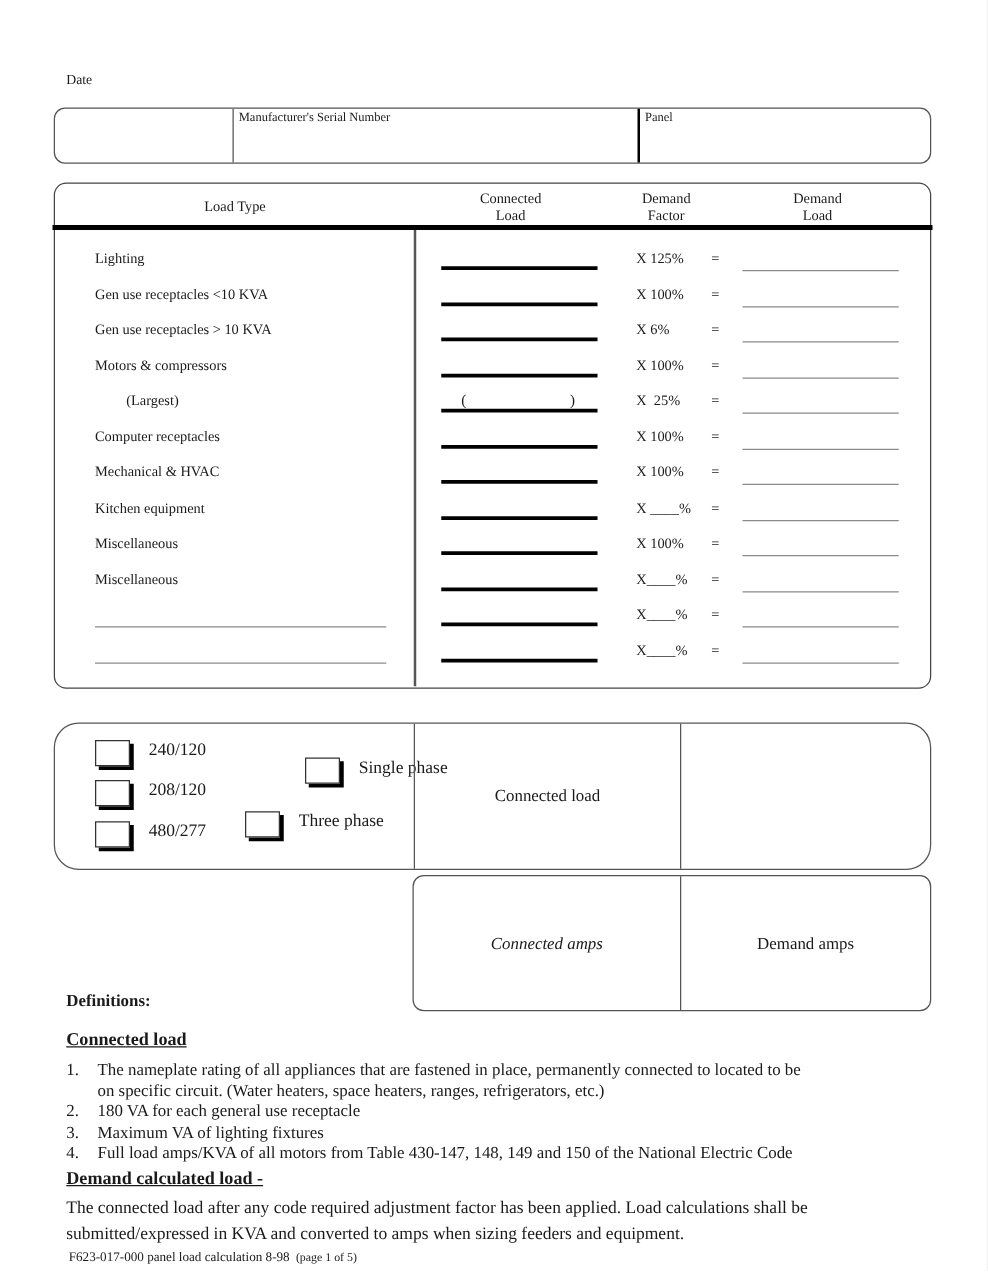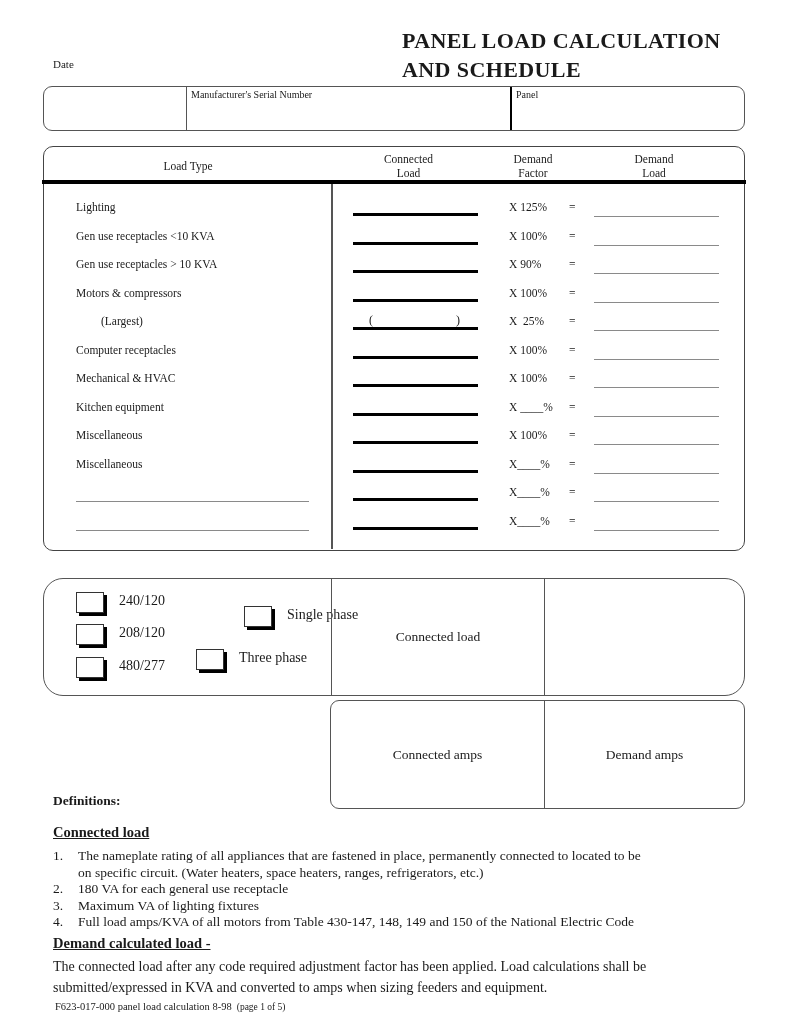--- a/index.html
+++ b/index.html
@@ -58,21 +58,21 @@
   #volt-group .check-item:nth-child(2){top:45px;}
   #volt-group .check-item:nth-child(3){top:78px;}
   #phase-group .check-item{left:152px;}
   #phase-group .check-item:nth-child(1){top:27px;margin-left:48px;}
   #phase-group .check-item:nth-child(2){top:70px;}
   .total-cell{position:absolute; top:0; bottom:0; display:flex; align-items:center; justify-content:center; font-size:13.5px;}
   .cell-connected-load{left:288px; width:212px;}
   .cell-demand-load{left:501px; right:0;}
   .amps-box{left:330px; top:700px; width:413px; height:107px; border:1.5px solid #555; border-radius:9px;}
   .amps-vline{position:absolute; left:213px; top:0; bottom:0; width:1px; background:#555;}
-  .cell-connected-amps{left:0; width:213px;}
+  .cell-connected-amps{left:0; width:213px;font-style:italic;}
   .cell-demand-amps{left:214px; right:0;}
 
   
   .defs-title{left:53px; top:793px; font-size:13.5px; font-weight:bold;}
   .sec-heading{font-size:14.5px; font-weight:bold; text-decoration:underline; white-space:nowrap;}
   .connected-heading{left:53px; top:824px;}
   .def-list{left:53px; top:848px; font-size:13.5px; line-height:16.5px;}
   .def-line{white-space:nowrap;}
   .def-line .num{display:inline-block; width:25px;}
   .def-line.wrap{padding-left:25px;}
@@ -81,24 +81,20 @@
   .form-footer{left:55px; top:1001px; font-size:10.5px; white-space:nowrap;}
   .form-footer .page-num{font-size:9.5px;}
 </style>
 </head>
 <body>
 
 <div class="page">
 
   <span class="abs date-label">Date</span>
 
-  <div class="abs form-title">
-    <div>PANEL LOAD CALCULATION</div>
-    <div>AND SCHEDULE</div>
-  </div>
 
   <div class="abs id-box">
     <div class="id-cell date-cell"></div>
     <div class="id-vline id-vline1"></div>
     <div class="id-cell serial-cell">
       <span class="cell-label">Manufacturer's Serial Number</span>
     </div>
     <div class="id-vline id-vline2"></div>
     <div class="id-cell panel-cell">
       <span class="cell-label">Panel</span>
@@ -135,21 +131,21 @@
 
       <span class="cl-line"></span>
       <span class="factor">X 100%</span>
       <span class="eq">=</span>
       <span class="dl-line"></span>
     </div>
         <div class="lrow">
       <span class="lt-label">Gen use receptacles &gt; 10 KVA</span>
 
       <span class="cl-line"></span>
-      <span class="factor">X 90%</span>
+      <span class="factor">X 6%</span>
       <span class="eq">=</span>
       <span class="dl-line"></span>
     </div>
         <div class="lrow">
       <span class="lt-label">Motors &amp; compressors</span>
 
       <span class="cl-line"></span>
       <span class="factor">X 100%</span>
       <span class="eq">=</span>
       <span class="dl-line"></span>

